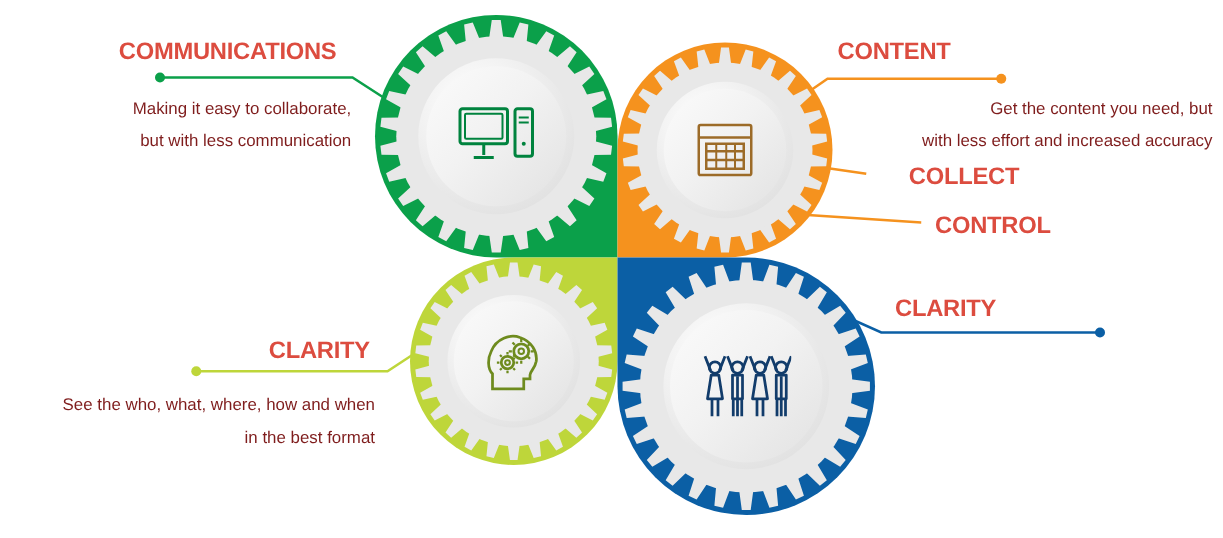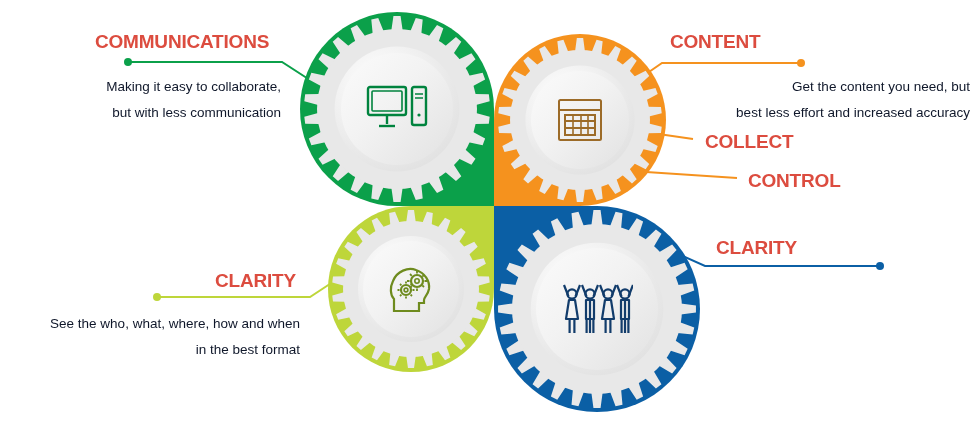--- a/index.html
+++ b/index.html
@@ -81,32 +81,32 @@
     font-weight: bold;
     font-size: 19px;
     letter-spacing: -0.2px;
     color: #DC4C3F;
     white-space: nowrap;
   }
   .desc {
     position: absolute;
     font-size: 13.5px;
     line-height: 26px;
-    color: #0f172a;
+    color: #7f1d1d;
     white-space: nowrap;
   }
   .ta-right { text-align: right; }
   .ta-left  { text-align: right; }
 
   
   #lbl-communications { left: 95px;  top: 31px; }
   #txt-communications { left: 0px;   top: 74px;  width: 281px; }
   #lbl-content        { left: 670px; top: 31px; }
   #txt-content        { left: 670px; top: 74px;  width: 300px; }
-  #lbl-collect        { left: 705px; top: 131px; text-align: center; }
+  #lbl-collect        { left: 727px; top: 131px; text-align: center; }
   #lbl-collate        { left: 748px; top: 170px; }
   #lbl-clarity        { left: 215px; top: 270px; }
   #txt-clarity        { left: 0px;   top: 311px; width: 300px; }
   #lbl-control        { left: 716px; top: 237px; }
   #txt-control        { left: 716px; top: 278px; width: 260px; }
 </style>
 </head>
 <body>
 
 <div id="stage">
@@ -272,21 +272,21 @@
 
   <div class="label" id="lbl-communications">COMMUNICATIONS</div>
   <div class="desc ta-right" id="txt-communications">
     <div>Making it easy to collaborate,</div>
     <div>but with less communication</div>
   </div>
 
   <div class="label" id="lbl-content">CONTENT</div>
   <div class="desc ta-left" id="txt-content">
     <div>Get the content you need, but</div>
-    <div>best less effort and increased accuracy</div>
+    <div>with less effort and increased accuracy</div>
   </div>
 
   <div class="label" id="lbl-collect">COLLECT</div>
   <div class="label" id="lbl-collate">CONTROL</div>
 
   <div class="label" id="lbl-clarity">CLARITY</div>
   <div class="desc ta-right" id="txt-clarity">
     <div>See the who, what, where, how and when</div>
     <div>in the best format</div>
   </div>

